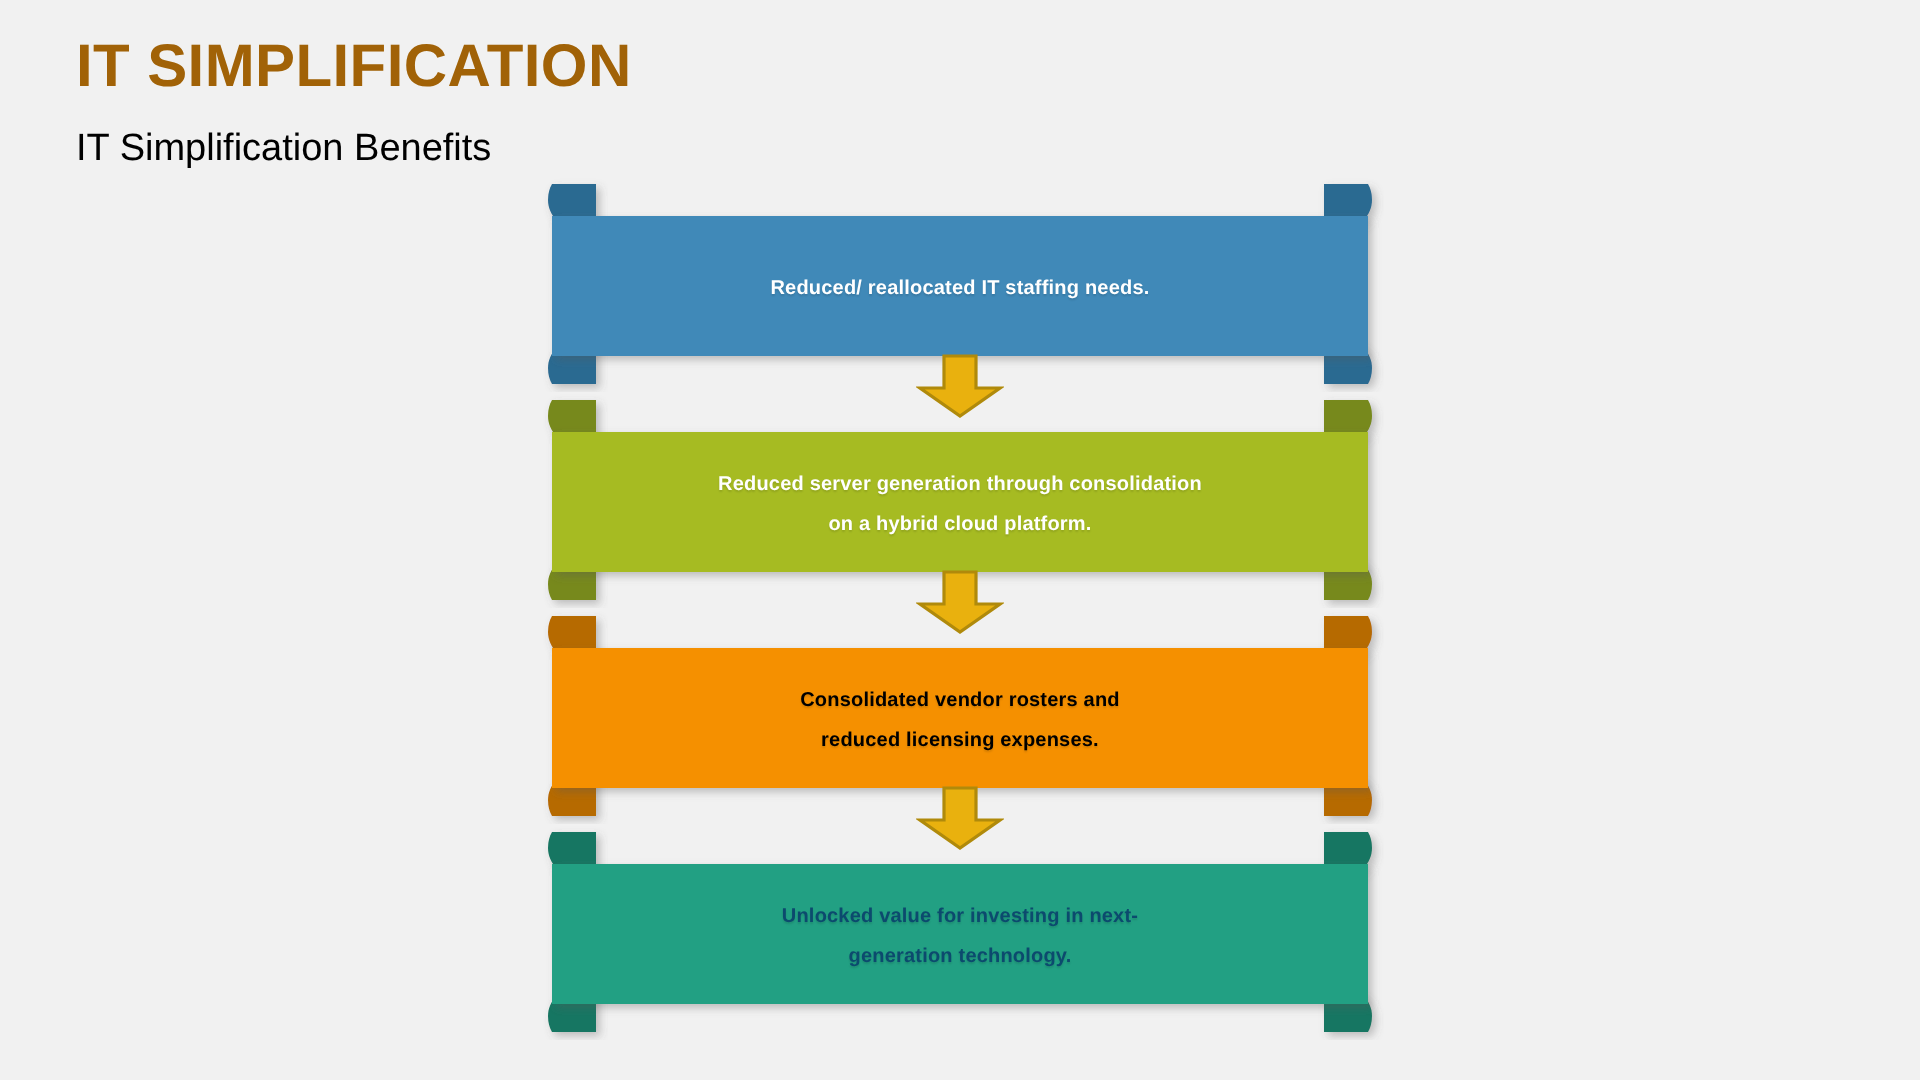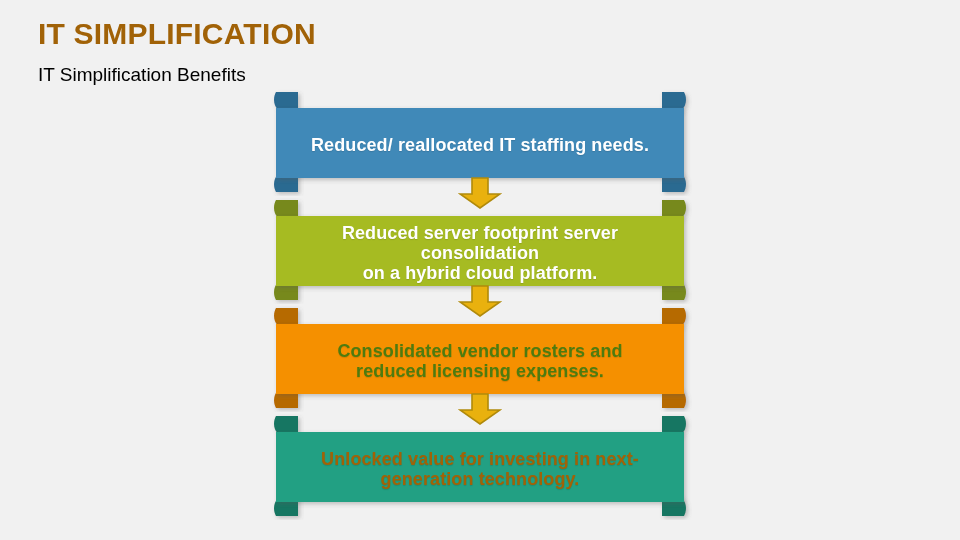--- a/index.html
+++ b/index.html
@@ -80,21 +80,21 @@
     position: absolute;
     left: 46px;
     top: 20px;
     width: 344px;
     height: 74px;
     display: flex;
     align-items: center;
     justify-content: center;
     text-align: center;
     color: #FFFFFF;
-    font-size: 18px;
+    font-size: 10px;
     font-weight: bold;
     line-height: 20px;
     letter-spacing: 0.1px;
     white-space: pre-line;
     text-shadow: 0 1px 1px rgba(0,0,0,0.12);
     pointer-events: none;
   }
 
   
   .connector {
@@ -150,21 +150,21 @@
                 <feDropShadow dx="2" dy="2" stdDeviation="2.2" flood-color="#5a5a5a" flood-opacity="0.35"></feDropShadow>
               </filter>
             </defs>
             <path d="M14,4 L36,4 L36,26 L26,26 C18.3,26 12,19.7 12,12 C12,8.7 12.8,6 14,4 Z" fill="#77891A" filter="url(#sh1)"></path>
             <path d="M36,82 L36,104 L14,104 C12.8,102 12,99.3 12,96 C12,88.3 18.3,82 26,82 Z" fill="#77891A" filter="url(#sh1)"></path>
             <path d="M400,4 L422,4 C423.2,6 424,8.7 424,12 C424,19.7 417.7,26 410,26 L400,26 Z" fill="#77891A" filter="url(#sh1)"></path>
             <path d="M400,82 L410,82 C417.7,82 424,88.3 424,96 C424,99.3 423.2,102 422,104 L400,104 Z" fill="#77891A" filter="url(#sh1)"></path>
             <rect x="14" y="20" width="408" height="70" fill="#A6BB24" filter="url(#sh1)"></rect>
           </svg>
         </div>
-        <div class="ribbon-label" style="color: rgb(255, 255, 255);">Reduced server footprint server consolidation
+        <div class="ribbon-label" style="color: rgb(255, 255, 255);">Reduced server generation through consolidation
 on a hybrid cloud platform.</div>
       </div>
       <div class="connector" style="top: 196px;">
         <svg viewBox="0 0 44 34" width="44" height="34">
           <path d="M14,2 L30,2 L30,18 L42,18 L22,32 L2,18 L14,18 Z" fill="#E9B10E" stroke="#B08A0B" stroke-width="1.6" stroke-linejoin="miter"></path>
         </svg>
       </div>
       <div class="step" style="top: 216px;">
         <div class="ribbon">
           <svg viewBox="0 0 436 108" width="436" height="108">
@@ -173,21 +173,21 @@
                 <feDropShadow dx="2" dy="2" stdDeviation="2.2" flood-color="#5a5a5a" flood-opacity="0.35"></feDropShadow>
               </filter>
             </defs>
             <path d="M14,4 L36,4 L36,26 L26,26 C18.3,26 12,19.7 12,12 C12,8.7 12.8,6 14,4 Z" fill="#B66A06" filter="url(#sh2)"></path>
             <path d="M36,82 L36,104 L14,104 C12.8,102 12,99.3 12,96 C12,88.3 18.3,82 26,82 Z" fill="#B66A06" filter="url(#sh2)"></path>
             <path d="M400,4 L422,4 C423.2,6 424,8.7 424,12 C424,19.7 417.7,26 410,26 L400,26 Z" fill="#B66A06" filter="url(#sh2)"></path>
             <path d="M400,82 L410,82 C417.7,82 424,88.3 424,96 C424,99.3 423.2,102 422,104 L400,104 Z" fill="#B66A06" filter="url(#sh2)"></path>
             <rect x="14" y="20" width="408" height="70" fill="#F59000" filter="url(#sh2)"></rect>
           </svg>
         </div>
-        <div class="ribbon-label" style="color: #4d7c0f;">Consolidated vendor rosters and
+        <div class="ribbon-label" style="color: #000000;">Consolidated vendor rosters and
 reduced licensing expenses.</div>
       </div>
       <div class="connector" style="top: 304px;">
         <svg viewBox="0 0 44 34" width="44" height="34">
           <path d="M14,2 L30,2 L30,18 L42,18 L22,32 L2,18 L14,18 Z" fill="#E9B10E" stroke="#B08A0B" stroke-width="1.6" stroke-linejoin="miter"></path>
         </svg>
       </div>
       <div class="step" style="top: 324px;">
         <div class="ribbon">
           <svg viewBox="0 0 436 108" width="436" height="108">
@@ -196,18 +196,18 @@
                 <feDropShadow dx="2" dy="2" stdDeviation="2.2" flood-color="#5a5a5a" flood-opacity="0.35"></feDropShadow>
               </filter>
             </defs>
             <path d="M14,4 L36,4 L36,26 L26,26 C18.3,26 12,19.7 12,12 C12,8.7 12.8,6 14,4 Z" fill="#197662" filter="url(#sh3)"></path>
             <path d="M36,82 L36,104 L14,104 C12.8,102 12,99.3 12,96 C12,88.3 18.3,82 26,82 Z" fill="#197662" filter="url(#sh3)"></path>
             <path d="M400,4 L422,4 C423.2,6 424,8.7 424,12 C424,19.7 417.7,26 410,26 L400,26 Z" fill="#197662" filter="url(#sh3)"></path>
             <path d="M400,82 L410,82 C417.7,82 424,88.3 424,96 C424,99.3 423.2,102 422,104 L400,104 Z" fill="#197662" filter="url(#sh3)"></path>
             <rect x="14" y="20" width="408" height="70" fill="#23A083" filter="url(#sh3)"></rect>
           </svg>
         </div>
-        <div class="ribbon-label" style="color: #a16207;">Unlocked value for investing in next-
+        <div class="ribbon-label" style="color: #0c4a6e;">Unlocked value for investing in next-
 generation technology.</div>
       </div>
     </div>
 
 </div>
 
 </body></html>

